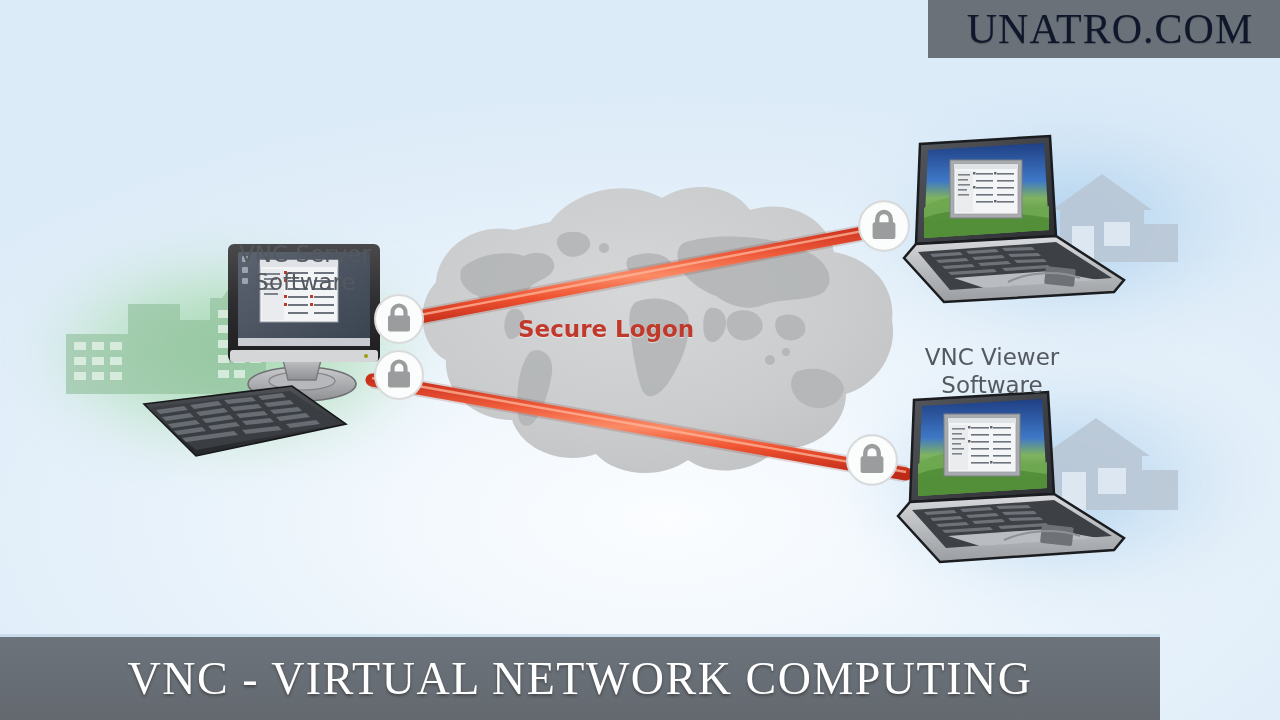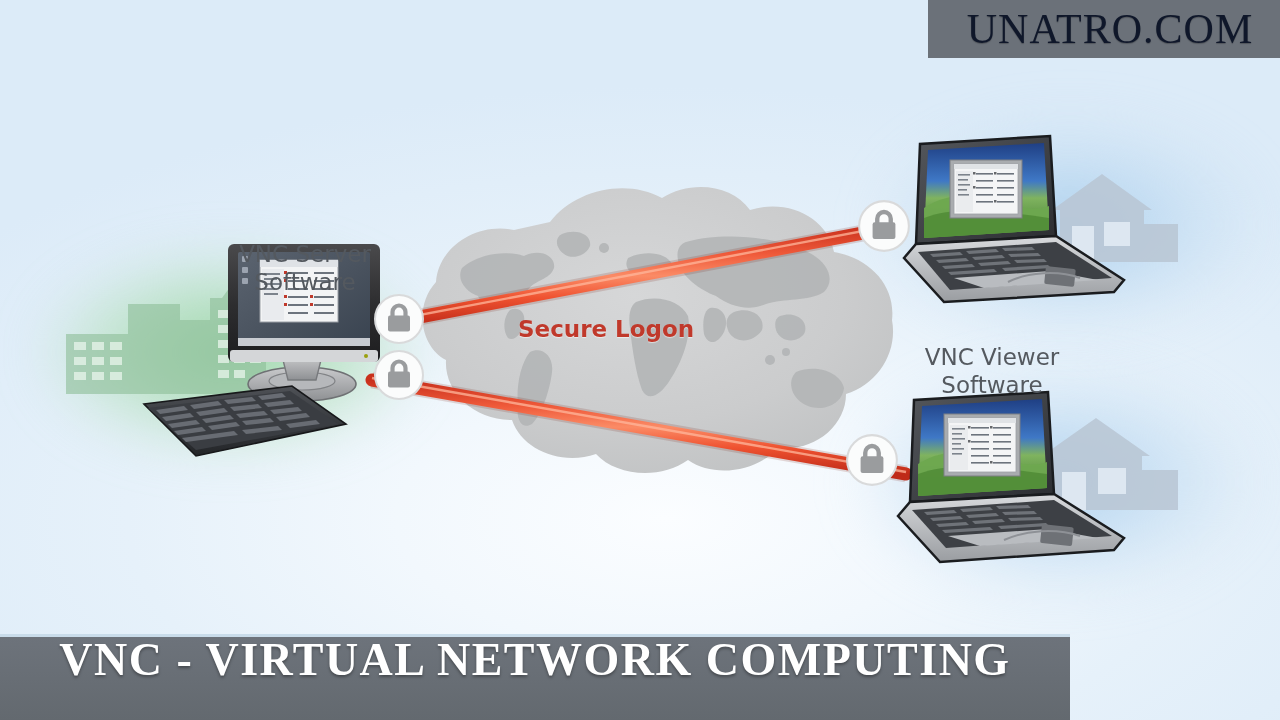--- a/index.html
+++ b/index.html
@@ -22,24 +22,24 @@
   }
   #watermark span {
     font-family:"Liberation Serif", serif;
     font-size:42px; color:#0f172a; letter-spacing:1px; line-height:1;
     text-shadow:0 1px 1px rgba(0,0,0,.25);
     margin-left:12px;
   }
 
   
   #banner {
-    position:absolute; left:0; bottom:0; width:1070px; height:86px;
+    position:absolute; left:0; bottom:0; width:1160px; height:86px;
     background:linear-gradient(180deg,#6d737b 0%,#63696f 100%);
-    display:flex; align-items:flex-start; justify-content:center;
-    z-index:60; border-top:3px solid #c9dcea;font-weight:bold;
+    display:flex; align-items:center; justify-content:center;
+    z-index:60; border-top:3px solid #c9dcea;
   }
   #banner span {
     font-family:"Liberation Serif", serif;
     font-size:46px; color:#ffffff; letter-spacing:1.5px; line-height:1;
     text-shadow:0 2px 3px rgba(0,0,0,.35);
   }
 
   
   .glow { position:absolute; border-radius:50%; filter:blur(26px); z-index:1; }
   #glow-green { left:40px; top:252px; width:380px; height:200px;

